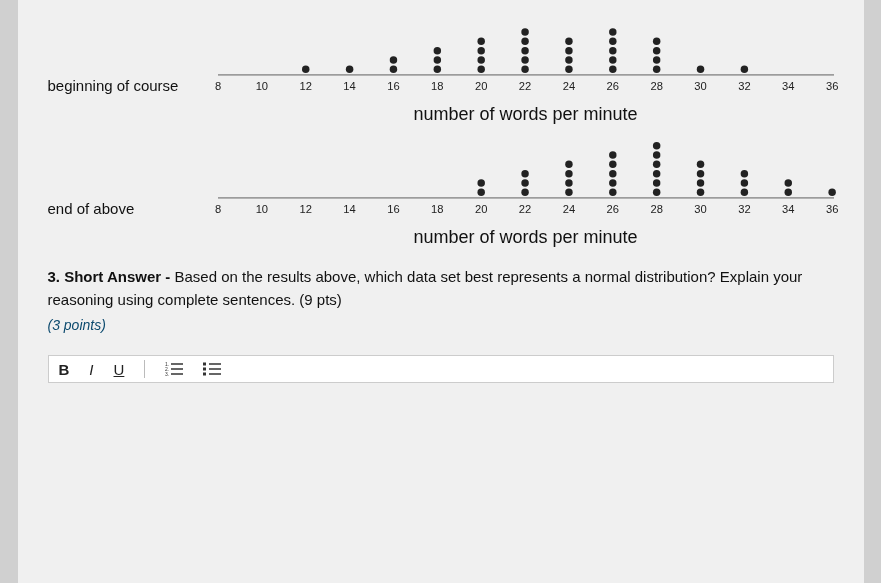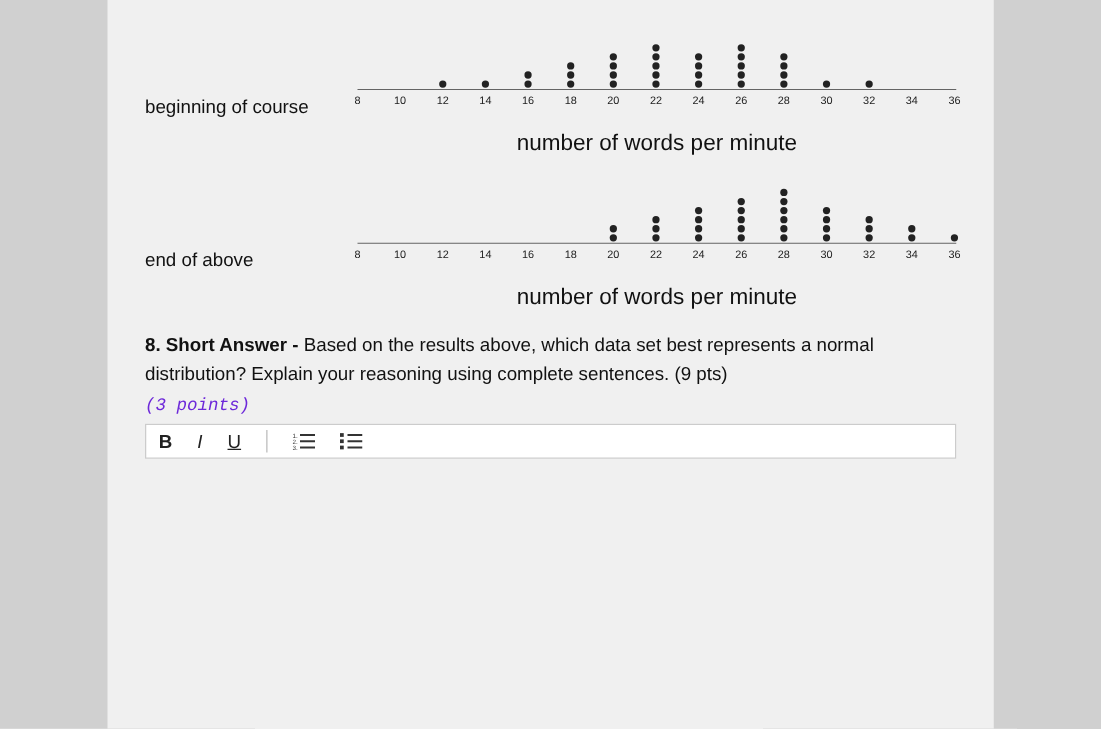--- a/index.html
+++ b/index.html
@@ -7,21 +7,21 @@
       background: #d0d0d0;
       font-family: Arial, sans-serif;
       width: 881px;
       min-height: 583px;
       display: flex;
       align-items: center;
       justify-content: center;
     }
     .page {
       background: #f0f0f0;
-      width: 709px;
+      width: 846px;
       min-height: 583px;
       padding: 20px 30px 36px 30px;
     }
     .dot-plot-section {
       margin-bottom: 18px;
     }
     .dot-plot-row {
       display: flex;
       align-items: flex-end;
       gap: 0;
@@ -58,24 +58,23 @@
       padding: 0 0 0 0;
     }
     .question-text {
       font-size: 15px;
       color: #111;
       line-height: 1.5;
       margin-bottom: 6px;
     }
     .points-label {
       font-size: 14px;
-      color: #6d28d9;
+      color: #0c4a6e;
       font-style: italic;
-      margin-bottom: 6px;
-      font-family: Liberation Mono, monospace;
+      margin-bottom: 22px;
     }
     .editor-toolbar {
       display: flex;
       align-items: center;
       border: 1px solid #ccc;
       background: #fff;
       padding: 4px 8px;
       gap: 16px;
       width: 100%;
     }
@@ -239,21 +238,21 @@
 
           <circle cx="658" cy="50" r="4" fill="#222"></circle>
         </svg>
       </div>
     </div>
     <div class="subtitle">number of words per minute</div>
   </div>
 
   <div class="question-section">
     <p class="question-text">
-      <strong>8. Short Answer - </strong><span>Based on the results above, which data set best represents a normal distribution? Explain your reasoning using complete sentences. (9 pts)</span>
+      <strong>3. Short Answer - </strong><span>Based on the results above, which data set best represents a normal distribution? Explain your reasoning using complete sentences. (9 pts)</span>
     </p>
     <p class="points-label">(3 points)</p>
 
     <div class="editor-toolbar">
       <button class="toolbar-btn bold">B</button>
       <button class="toolbar-btn italic">I</button>
       <button class="toolbar-btn underline">U</button>
       <div class="toolbar-divider"></div>
       <button class="toolbar-btn">
         <svg width="18" height="16" viewBox="0 0 18 16">

